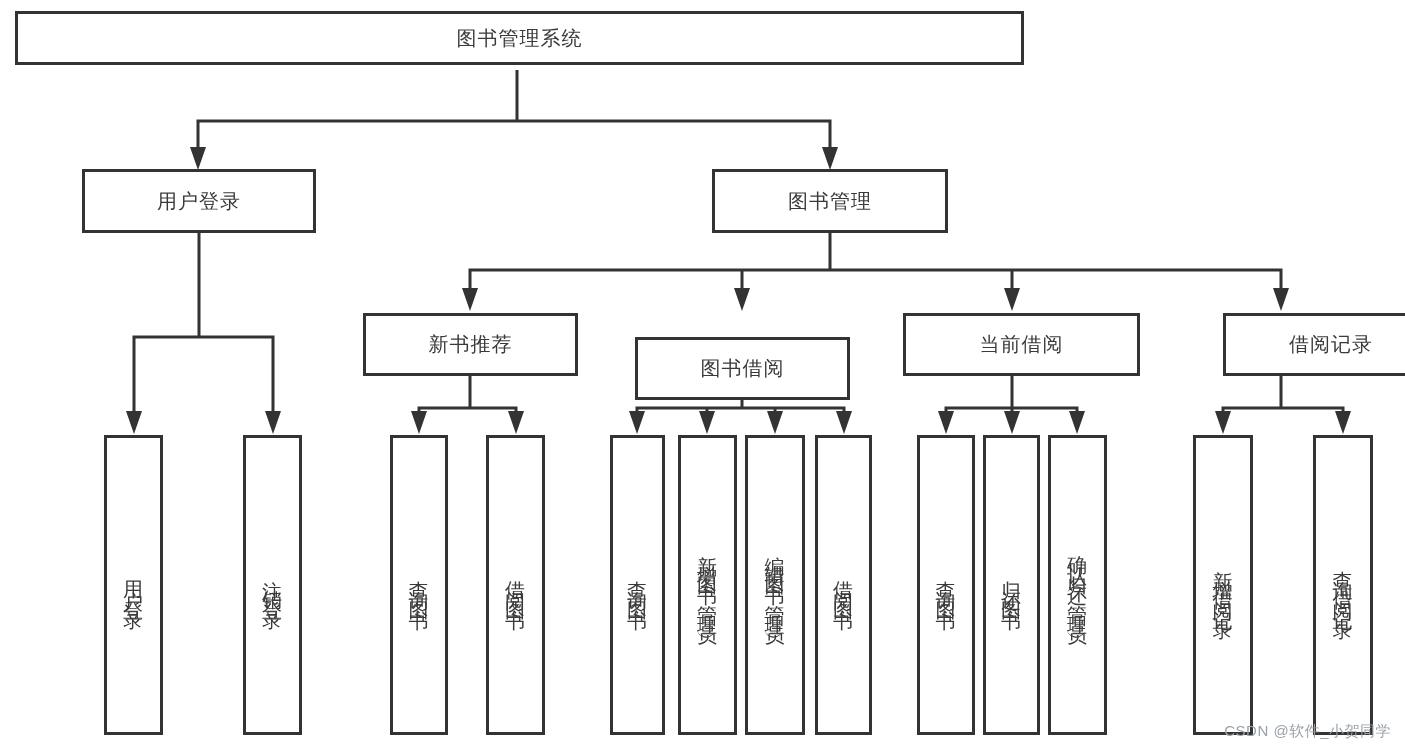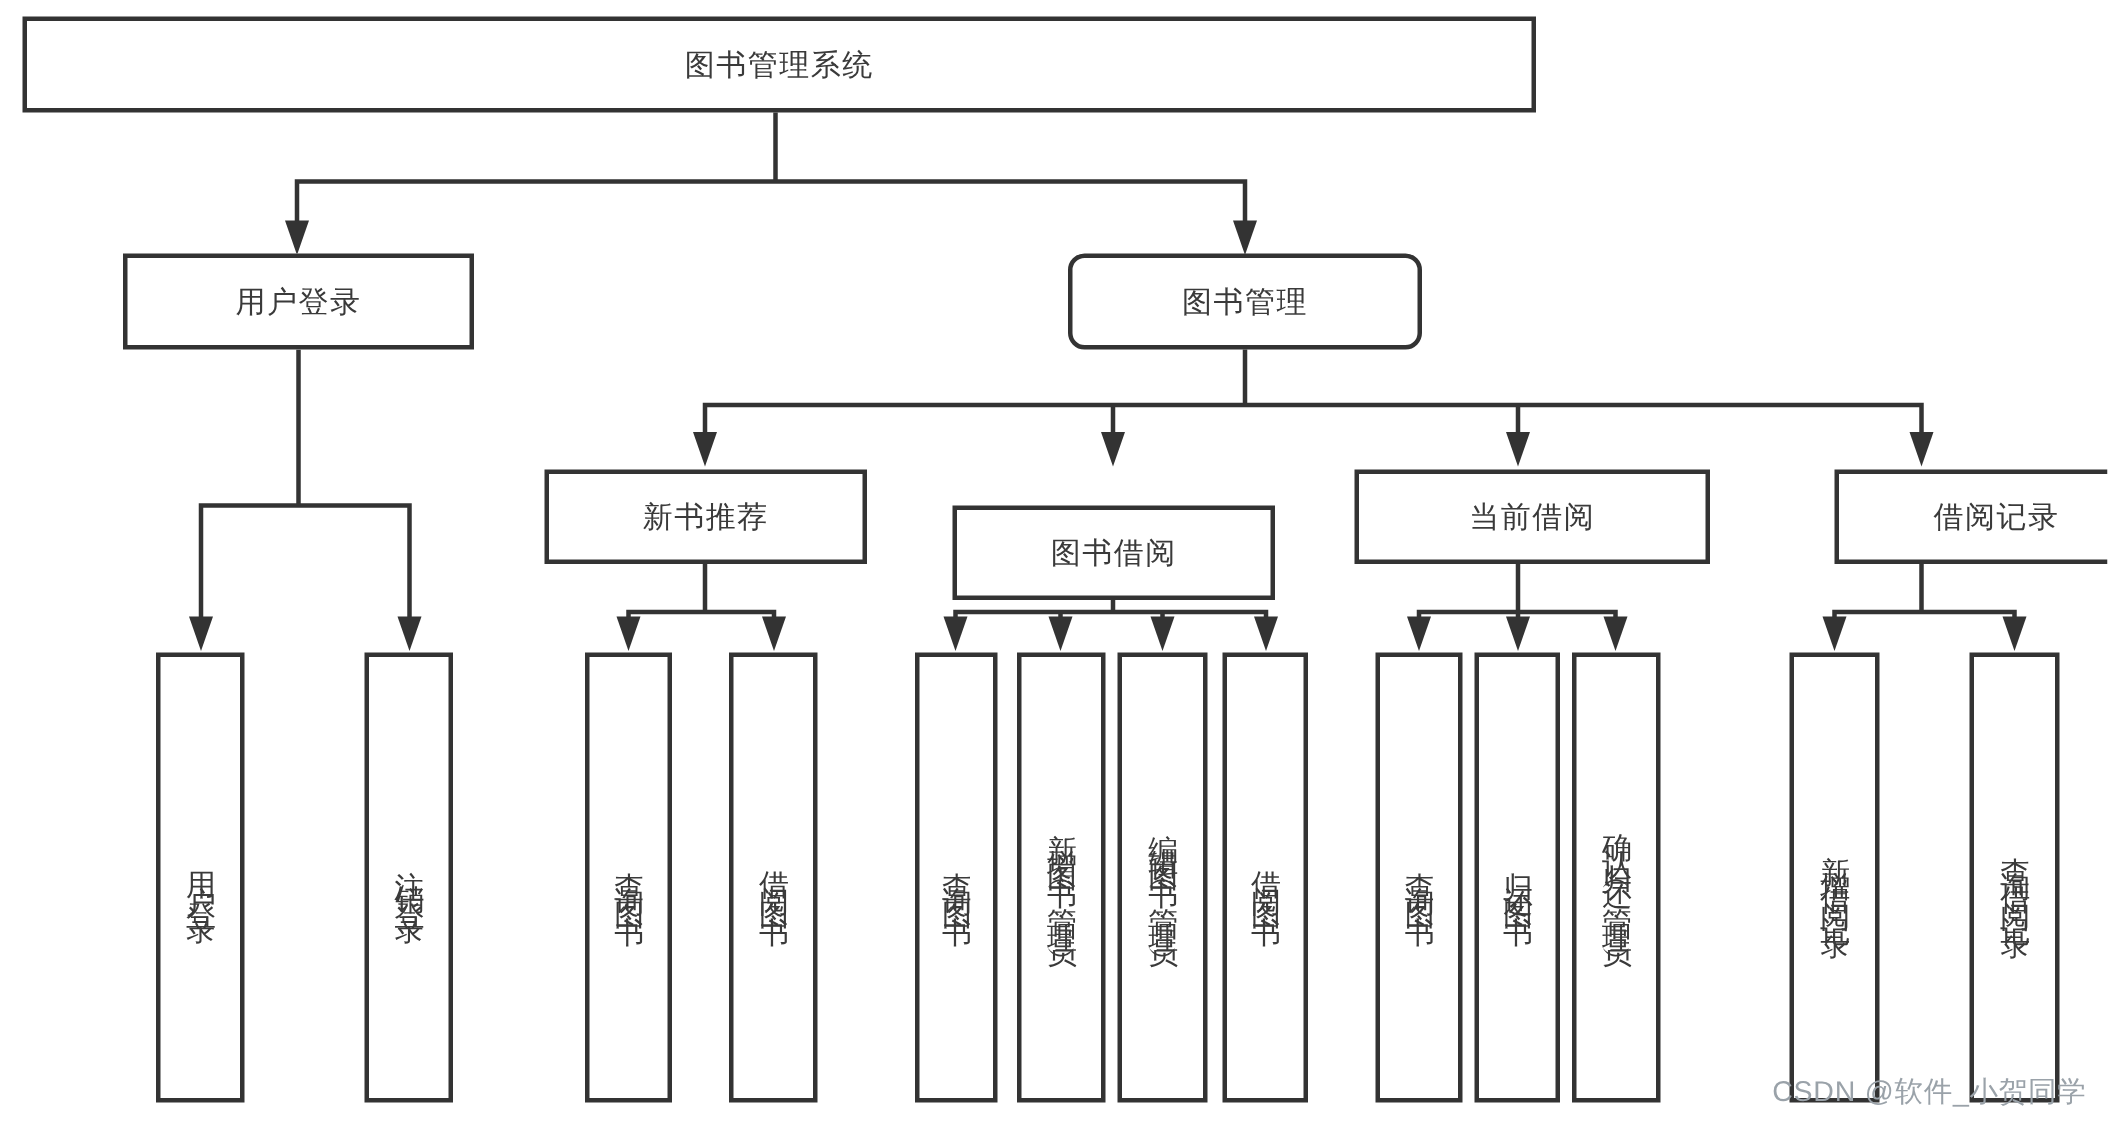--- a/index.html
+++ b/index.html
@@ -40,24 +40,24 @@
   }
   .vbox .vtext {
     writing-mode: vertical-rl;
     text-orientation: mixed;
     font-size: 20px;
     letter-spacing: 10px;
     line-height: 1;
     white-space: nowrap;
   }
   
-  .n-root       { left: 15px;   top: 11px;  width: 1009px; height: 64px; }
+  .n-root       { left: 15px;   top: 11px;  width: 1009px; height: 54px; }
   
   .n-userlogin  { left: 82px;   top: 169px; width: 234px; height: 64px; }
-  .n-bookmgmt   { left: 712px;  top: 169px; width: 236px; height: 64px; border-radius: 11px; }
+  .n-bookmgmt   { left: 712px;  top: 169px; width: 236px; height: 64px; }
   
   .n-m0 { left: 363px;  top: 313px; width: 215px; height: 63px; }
   .n-m1 { left: 635px;  top: 313px; width: 215px; height: 63px; margin-top: 24px; }
   .n-m2 { left: 903px;  top: 313px; width: 237px; height: 63px; }
   .n-m3 { left: 1223px; top: 313px; width: 216px; height: 63px; }
   
   .n-l1a { left: 104px;  top: 435px; width: 59px; height: 300px; }
   .n-l1b { left: 243px;  top: 435px; width: 59px; height: 300px; }
   .n-l2a { left: 390px;  top: 435px; width: 58px; height: 300px; }
   .n-l2b { left: 486px;  top: 435px; width: 59px; height: 300px; }
@@ -67,21 +67,21 @@
   .n-l3d { left: 815px;  top: 435px; width: 57px; height: 300px; }
   .n-l4a { left: 917px;  top: 435px; width: 58px; height: 300px; }
   .n-l4b { left: 983px;  top: 435px; width: 57px; height: 300px; }
   .n-l4c { left: 1048px; top: 435px; width: 59px; height: 300px; }
   .n-l5a { left: 1193px; top: 435px; width: 60px; height: 300px; }
   .n-l5b { left: 1313px; top: 435px; width: 60px; height: 300px; }
   .watermark {
     position: absolute;
     right: 14px;
     bottom: 6px;
-    font-size: 19px;
+    font-size: 15px;
     color: #9aa2a9;
     letter-spacing: 0.5px;
     z-index: 3;
     white-space: nowrap;
   }
 </style>
 </head>
 <body>
 
 <div class="canvas">

